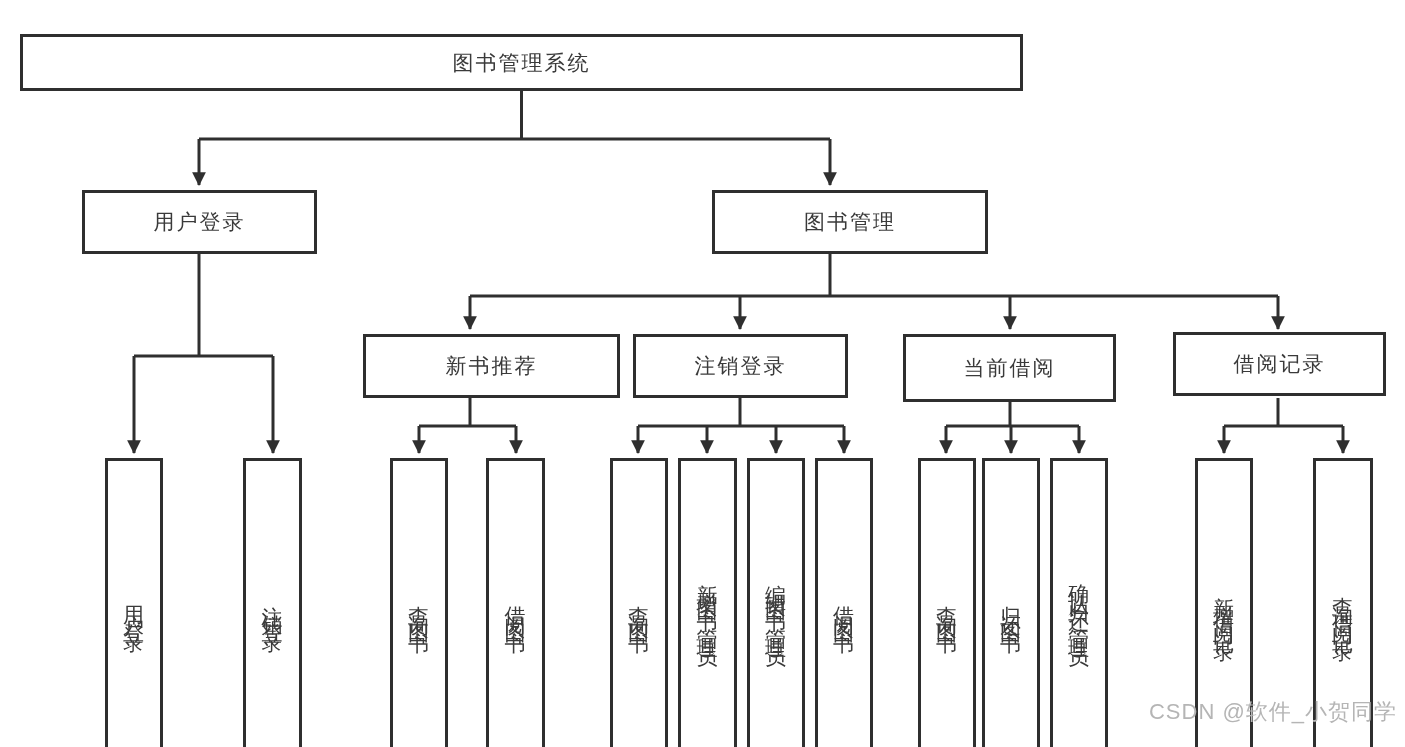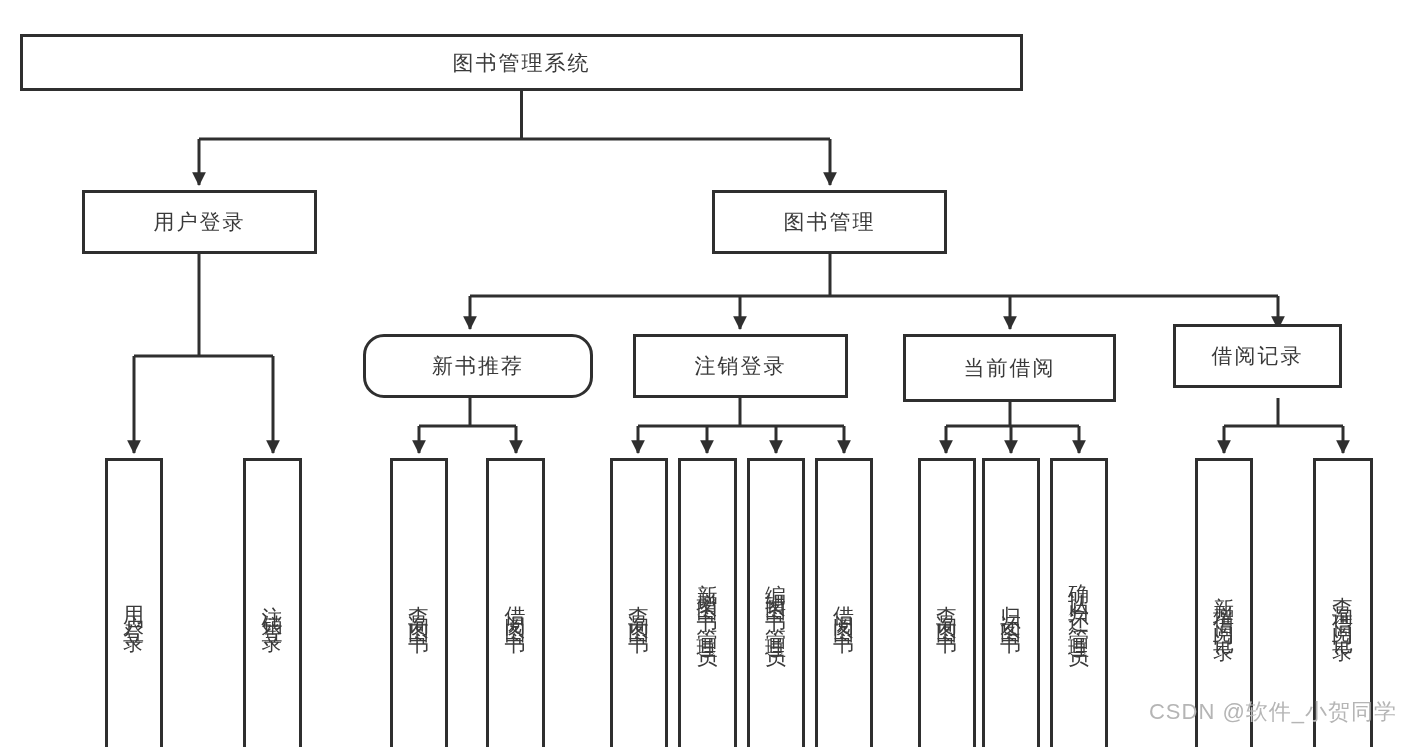--- a/index.html
+++ b/index.html
@@ -81,26 +81,26 @@
 
     <path class="c-line" d="M1278 377 V405"></path>
     <path class="c-line" d="M1224 405 H1343"></path>
     <path class="c-line" d="M1224 405 V432" marker-end="url(#arrow)"></path>
     <path class="c-line" d="M1343 405 V432" marker-end="url(#arrow)"></path>
   </svg>
 
   <div class="node root-node" style="left:20px;top:13px;width:1003px;height:57px;">图书管理系统</div>
 
   <div class="node" style="left:82px;top:169px;width:235px;height:64px;">用户登录</div>
-  <div class="node" style="left:712px;top:169px;width:235px;height:64px;text-align:right;">图书管理</div>
+  <div class="node" style="left:712px;top:169px;width:276px;height:64px;text-align:right;">图书管理</div>
 
-  <div class="node" style="left:363px;top:313px;width:230px;height:64px;border-radius:21px;">新书推荐</div>
+  <div class="node" style="left:363px;top:313px;width:257px;height:64px;">新书推荐</div>
   <div class="node" style="left:633px;top:313px;width:215px;height:64px;">注销登录</div>
   <div class="node" style="left:903px;top:313px;width:213px;height:68px;">当前借阅</div>
-  <div class="node" style="left:1173px;top:303px;width:169px;height:64px;">借阅记录</div>
+  <div class="node" style="left:1173px;top:311px;width:213px;height:64px;">借阅记录</div>
 
   <div class="node leaf" style="left:105px;top:437px;width:58px;height:298px;">用户登录</div>
   <div class="node leaf" style="left:243px;top:437px;width:59px;height:298px;">注销登录</div>
 
   <div class="node leaf" style="left:390px;top:437px;width:58px;height:298px;">查询图书</div>
   <div class="node leaf" style="left:486px;top:437px;width:59px;height:298px;">借阅图书</div>
 
   <div class="node leaf" style="left:610px;top:437px;width:58px;height:298px;">查询图书</div>
   <div class="node leaf" style="left:678px;top:437px;width:59px;height:298px;">新增图书（管理员）</div>
   <div class="node leaf" style="left:747px;top:437px;width:58px;height:298px;">编辑图书（管理员）</div>

